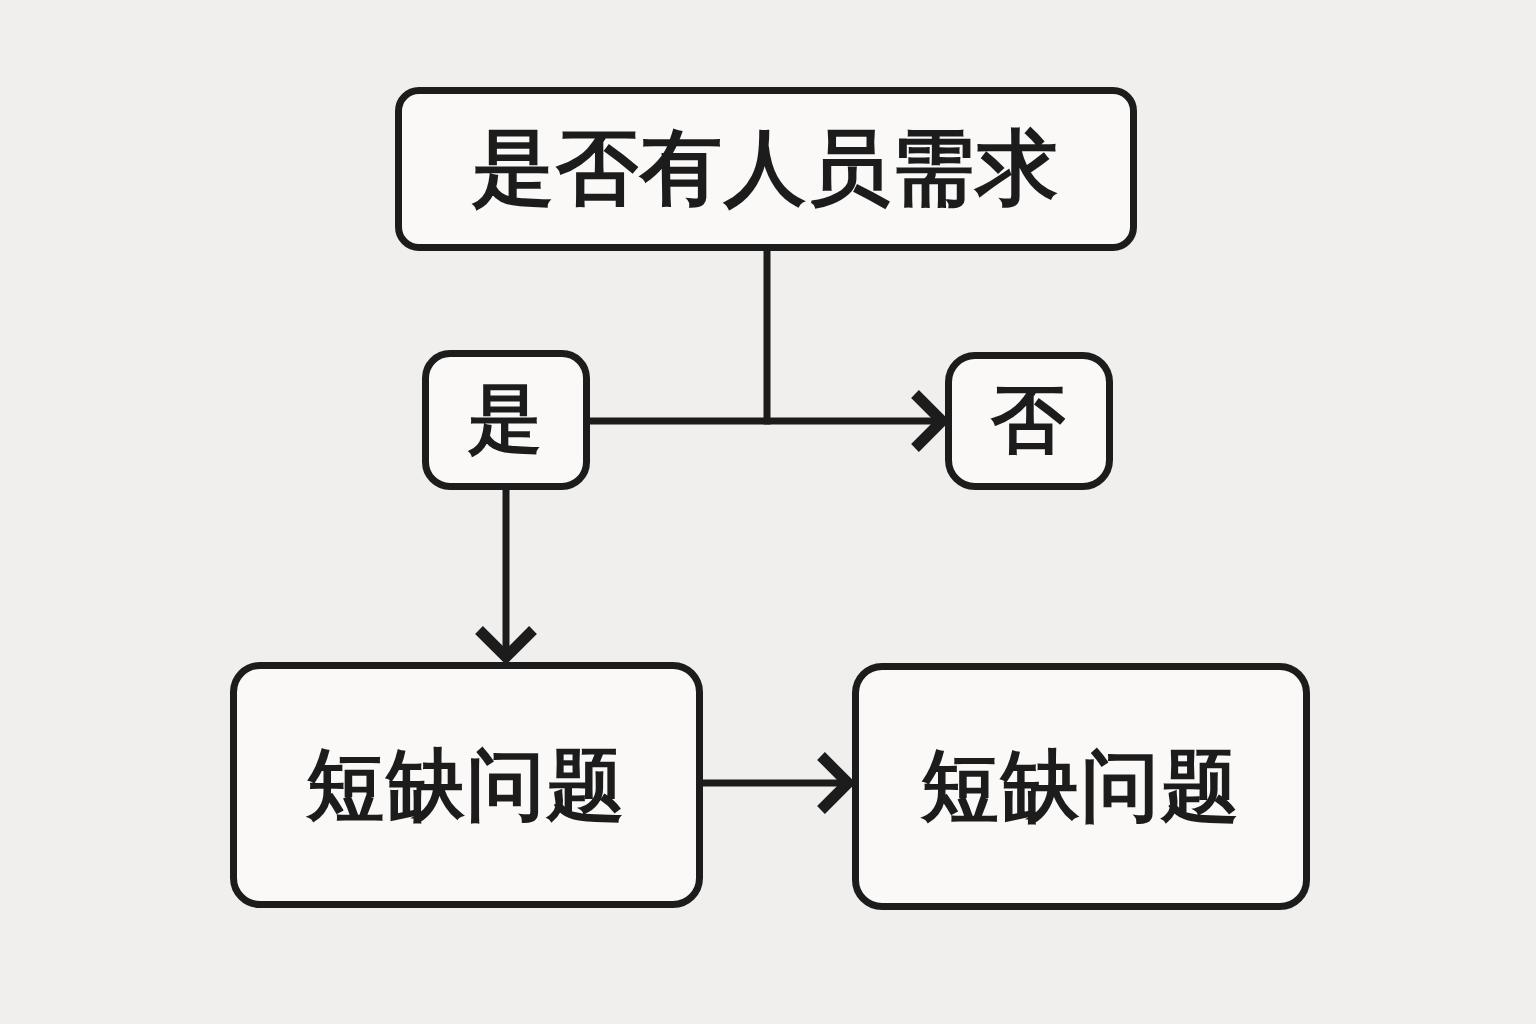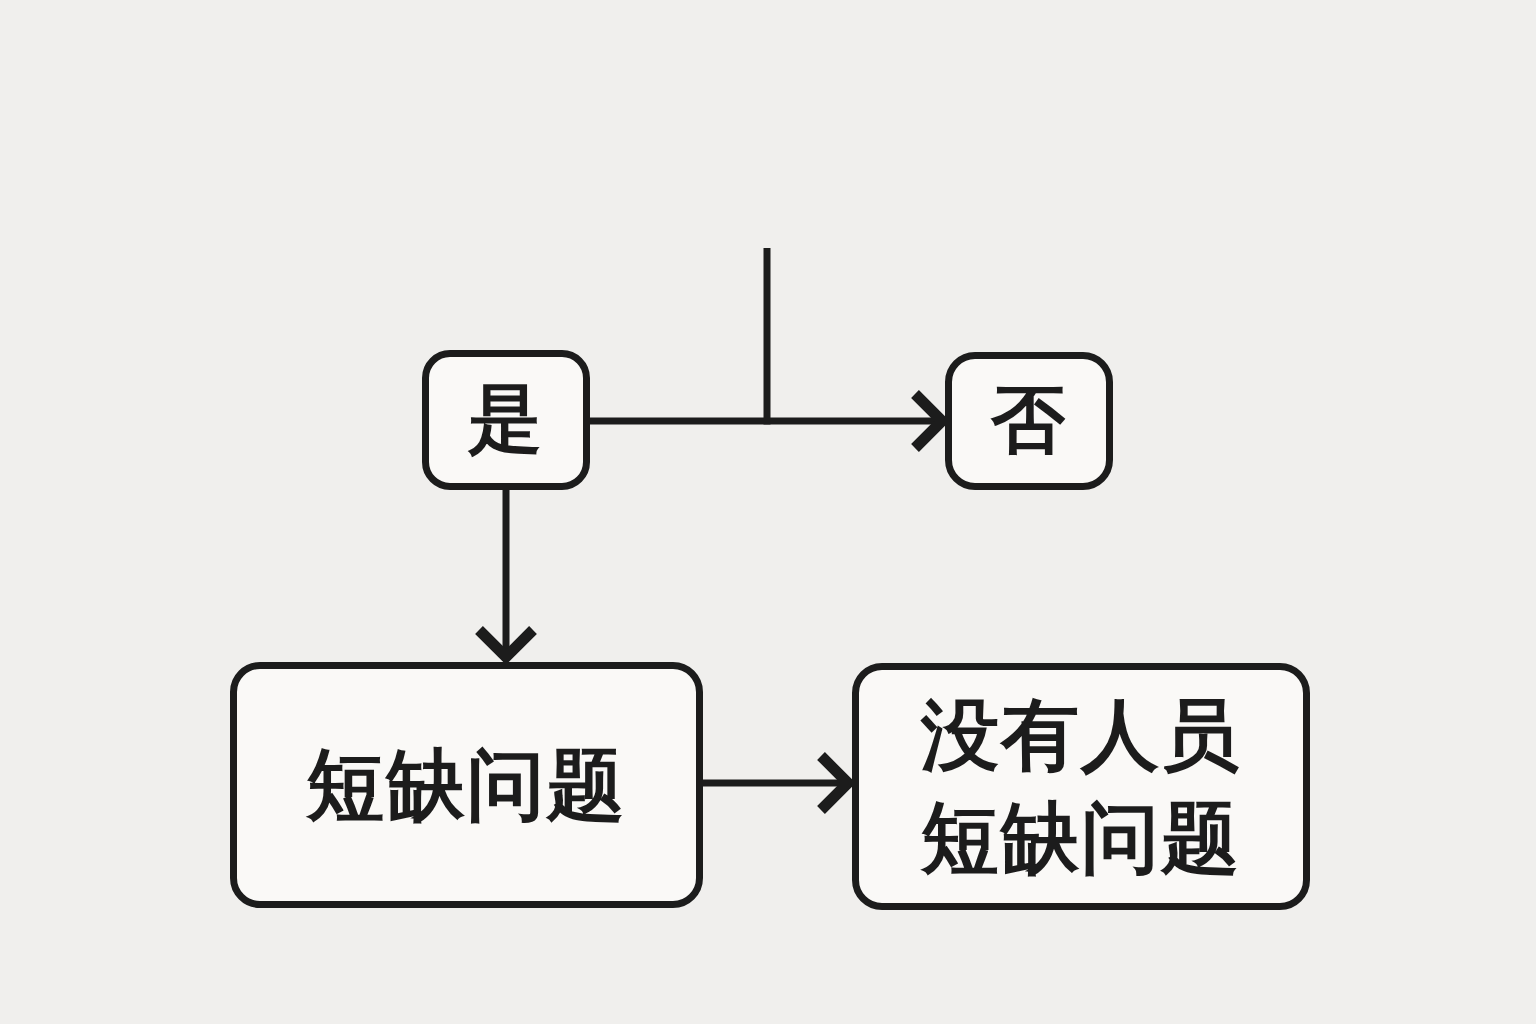--- a/index.html
+++ b/index.html
@@ -69,31 +69,33 @@
     <path class="shaft" d="M 588 421 L 940 421"></path>
     <path class="arrowhead" d="M 915 394 L 942 421 L 915 448"></path>
 
     <path class="shaft" d="M 506 488 L 506 654"></path>
     <path class="arrowhead" d="M 479 630 L 506 657 L 533 630"></path>
 
     <path class="shaft" d="M 701 783 L 846 783"></path>
     <path class="arrowhead" d="M 821 756 L 848 783 L 821 810"></path>
   </svg>
 
+  <div class="node node-question">
+    <span class="line">是否有人员需求</span>
+  </div>
 
   <div class="node node-yes">
     <span class="line">是</span>
   </div>
 
   <div class="node node-no">
     <span class="line">否</span>
   </div>
 
   <div class="node node-shortage">
     <span class="line">短缺问题</span>
   </div>
 
   <div class="node node-no-shortage">
-    <span class="line">没有人员</span>
     <span class="line">短缺问题</span>
   </div>
 
 </div>
 
 </body></html>

